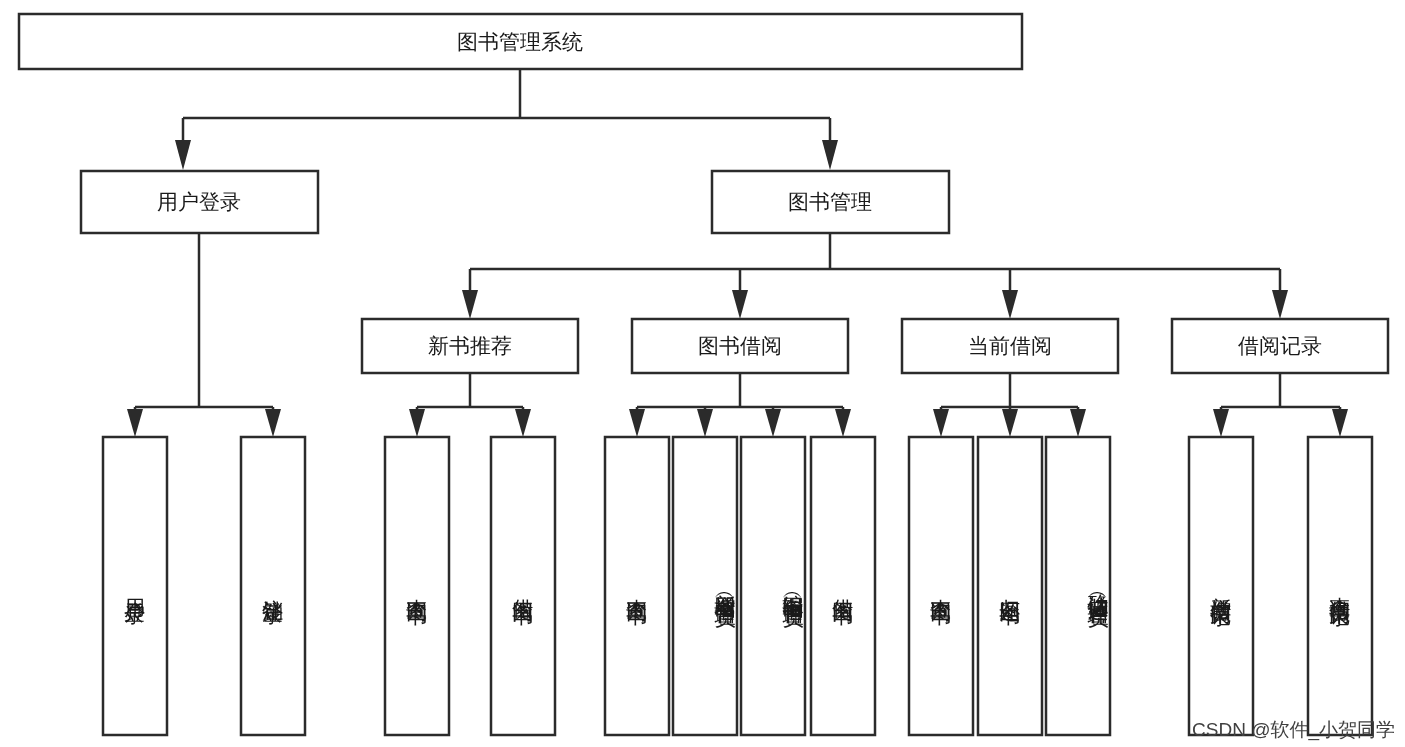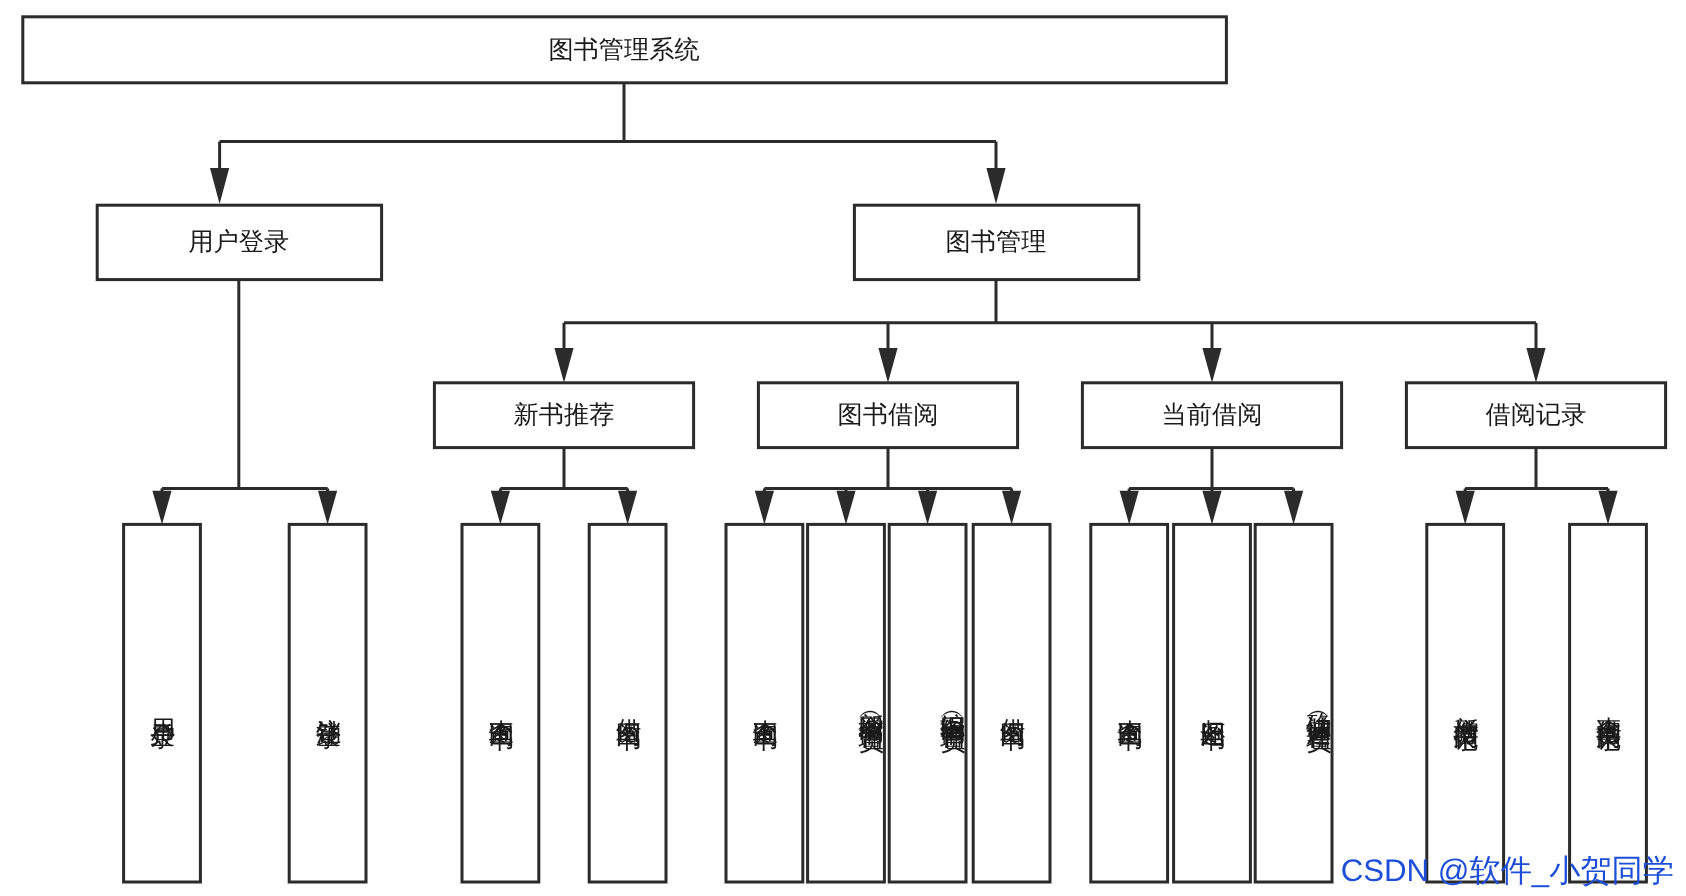--- a/index.html
+++ b/index.html
@@ -61,22 +61,22 @@
     align-items: center;
     justify-content: center;
     white-space: nowrap;
     pointer-events: none;
   }
   .watermark {
     position: absolute;
     right: 10px;
     bottom: 4px;
     font-family: "Liberation Sans", "DejaVu Sans", sans-serif;
-    font-size: 26px;
-    color: #1d4ed8;
+    font-size: 19px;
+    color: #404040;
     white-space: nowrap;
   }
 </style>
 </head>
 <body>
 
 <div id="canvas">
 
   <svg id="diagram" viewBox="0 0 1405 747">
 

